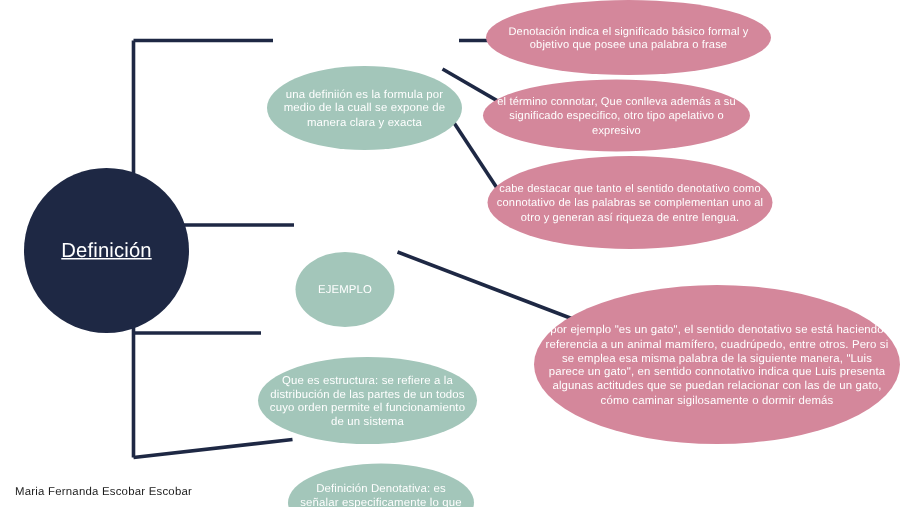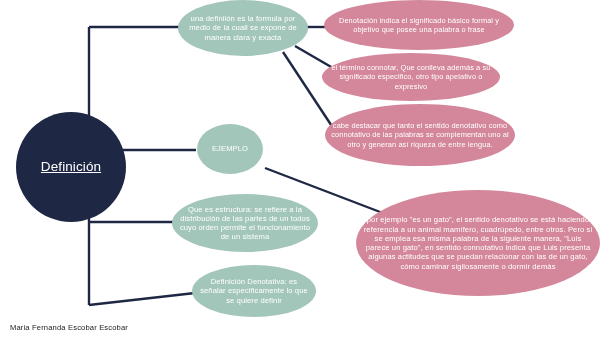--- a/index.html
+++ b/index.html
@@ -46,20 +46,21 @@
   .root {
     background: #1e2844;
     border-radius: 50%;
     font-size: 13.5px;
     z-index: 3;
   }
   .ellipse-green {
     background: #a3c6ba;
     border-radius: 50%;
     z-index: 2;
+    margin-top: 44px;
   }
   .ellipse-pink {
     background: #d4879b;
     border-radius: 50%;
     z-index: 2;
   }
   .credit {
     position: absolute;
     color: #1b1b1b;
     font-size: 7.6px;

